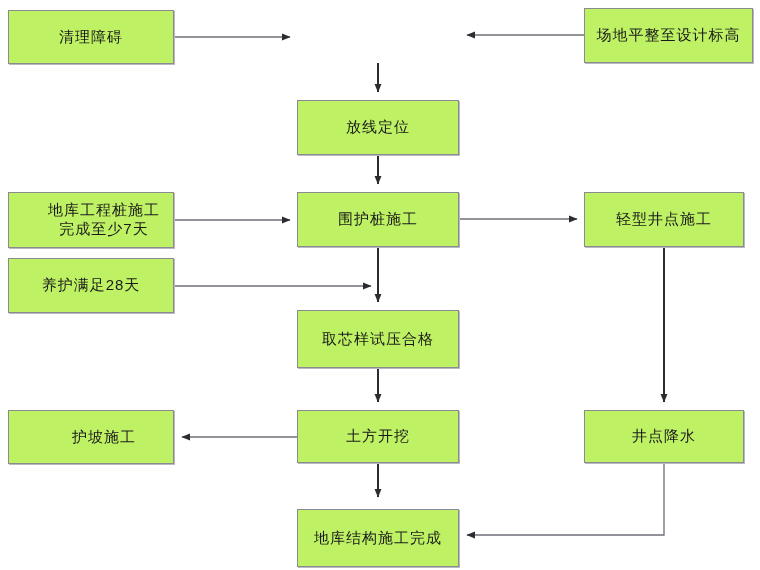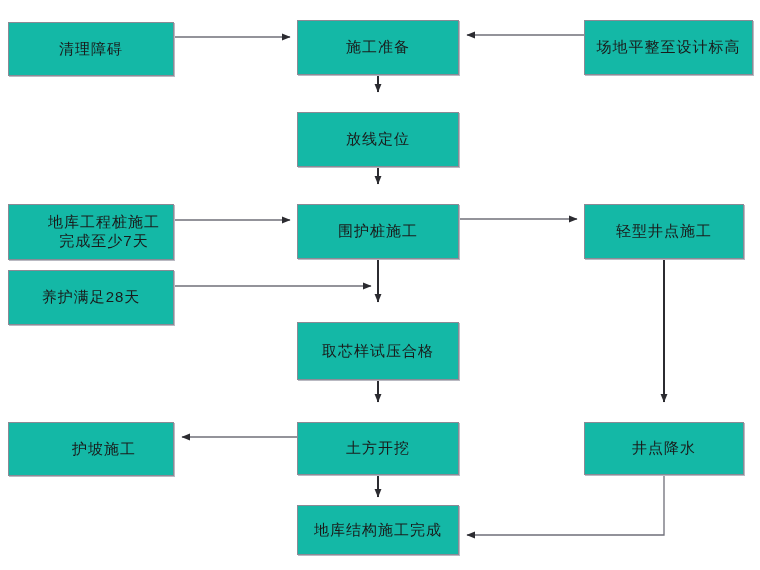--- a/index.html
+++ b/index.html
@@ -21,35 +21,34 @@
     position: absolute;
     left: 0;
     top: 0;
     width: 760px;
     height: 570px;
     pointer-events: none;
   }
   .node {
     position: absolute;
     box-sizing: border-box;
-    background: #14b8a6;
+    background: #bef264;
     border: 1px solid #8a8a95;
     box-shadow: 1px 1px 0 0 #b9b9c2;
     display: flex;
     align-items: center;
     justify-content: center;
     text-align: center;
     color: #1a1a1a;
     font-size: 15px;
     line-height: 1.25;
     letter-spacing: 1px;
     font-weight: 500;
     padding: 2px 6px;
     z-index: 2;
-    margin-top: 12px;
   }
   .node span {
     display: block;
     width: 100%;
   }
 </style>
 </head>
 <body>
 
 <div id="canvas">
@@ -94,23 +93,20 @@
     <g stroke="#6f6f79" stroke-width="1.3" fill="none">
 
       <path d="M664,463 L664,535 L467,535" marker-end="url(#arrow)"></path>
     </g>
   </svg>
 
   <div class="node" style="left:8px;  top:10px;  width:166px; height:54px;">
     <span>清理障碍</span>
   </div>
 
-  <div class="node" style="left:297px; top:8px;   width:162px; height:55px;">
-    <span>施工准备</span>
-  </div>
 
   <div class="node" style="left:584px; top:8px;   width:169px; height:55px;">
     <span>场地平整至设计标高</span>
   </div>
 
   <div class="node" style="left:297px; top:100px; width:162px; height:55px;">
     <span>放线定位</span>
   </div>
 
   <div class="node" style="left:8px;   top:192px; width:166px; height:56px;padding-left:32px;">
@@ -138,17 +134,17 @@
   </div>
 
   <div class="node" style="left:297px; top:410px; width:162px; height:53px;">
     <span>土方开挖</span>
   </div>
 
   <div class="node" style="left:584px; top:410px; width:160px; height:53px;">
     <span>井点降水</span>
   </div>
 
-  <div class="node" style="left:297px; top:493px; width:162px; height:50px;font-family:Liberation Serif, serif;">
+  <div class="node" style="left:297px; top:509px; width:162px; height:58px;font-family:Liberation Serif, serif;">
     <span>地库结构施工完成</span>
   </div>
 
 </div>
 
 </body></html>

